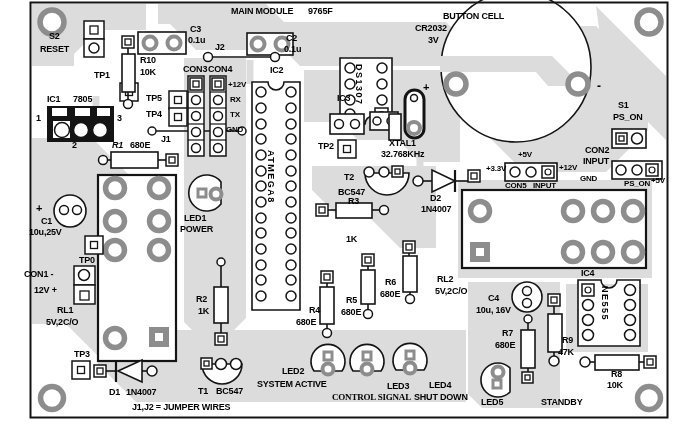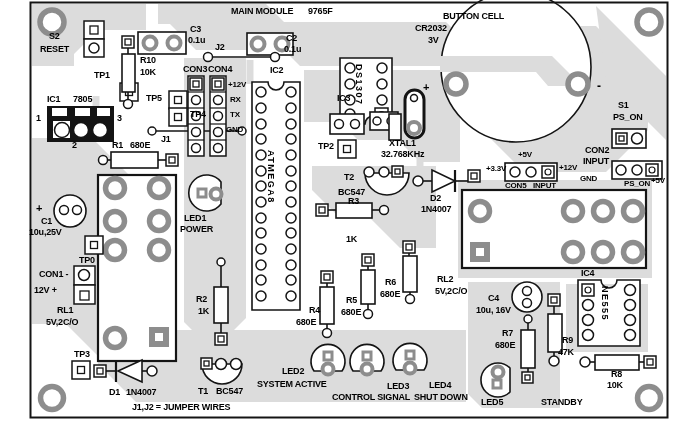--- a/index.html
+++ b/index.html
@@ -462,21 +462,21 @@
       <span class="lbl" style="left: 140px; top: 68px;">10K</span>
       <span class="lbl" style="left: 183px; top: 65px;">CON3</span>
       <span class="lbl" style="left: 208px; top: 65px;">CON4</span>
       <span class="lbl" style="left: 270px; top: 66px;">IC2</span>
       <span class="lbl" style="left: 337px; top: 47px; margin-top: 47px;">IC3</span>
       <span class="lbl" style="left: 228px; top: 81px; font-size: 8px;">+12V</span>
       <span class="lbl" style="left: 230px; top: 96px; font-size: 8px;">RX</span>
       <span class="lbl" style="left: 230px; top: 111px; font-size: 8px;">TX</span>
       <span class="lbl" style="left: 226px; top: 126px; font-size: 8px;">GND</span>
       <span class="lbl" style="left: 146px; top: 94px;">TP5</span>
-      <span class="lbl" style="left: 146px; top: 110px; margin-left: 44px;">TP4</span>
+      <span class="lbl" style="left: 146px; top: 110px;">TP4</span>
       <span class="lbl" style="left: 161px; top: 135px;">J1</span>
       <span class="lbl" style="left: 618px; top: 101px;">S1</span>
       <span class="lbl" style="left: 613px; top: 113px;">PS_ON</span>
       <span class="lbl vert" style="left: 266px; top: 150px;">ATMEGA8</span>
       <span class="lbl vert" style="left: 354px; top: 64px;">DS1307</span>
       <span class="lbl" style="left: 318px; top: 142px;">TP2</span>
       <span class="lbl" style="left: 389px; top: 139px;">XTAL1</span>
       <span class="lbl" style="left: 381px; top: 150px;">32.768KHz</span>
       <span class="lbl" style="left: 344px; top: 173px;">T2</span>
       <span class="lbl" style="left: 338px; top: 188px;">BC547</span>
@@ -492,24 +492,24 @@
       <span class="lbl" style="left: 585px; top: 146px;">CON2</span>
       <span class="lbl" style="left: 583px; top: 157px;">INPUT</span>
       <span class="lbl" style="left: 580px; top: 175px; font-size: 8px;">GND</span>
       <span class="lbl" style="left: 624px; top: 180px; font-size: 8px;">PS_ON</span>
       <span class="lbl" style="left: 651px; top: 177px; font-size: 8px;">+5V</span>
       <span class="lbl" style="left: 184px; top: 214px;">LED1</span>
       <span class="lbl" style="left: 180px; top: 225px;">POWER</span>
       <span class="lbl" style="left: 36px; top: 203px; font-size: 11px;">+</span>
       <span class="lbl" style="left: 41px; top: 217px;">C1</span>
       <span class="lbl" style="left: 29px; top: 228px;">10u,25V</span>
-      <span class="lbl" style="left: 112px; top: 141px;">R1</span>
+      <span class="lbl" style="left: 112px; top: 141px; font-style: italic;">R1</span>
       <span class="lbl" style="left: 130px; top: 141px;">680E</span>
       <span class="lbl" style="left: 79px; top: 256px;">TP0</span>
-      <span class="lbl" style="left: 31px; top: 270px; padding-left: 8px;">CON1 -</span>
+      <span class="lbl" style="left: 16px; top: 270px; padding-left: 8px;">CON1 -</span>
       <span class="lbl" style="left: 34px; top: 286px;">12V +</span>
       <span class="lbl" style="left: 57px; top: 306px;">RL1</span>
       <span class="lbl" style="left: 46px; top: 318px;">5V,2C/O</span>
       <span class="lbl" style="left: 196px; top: 295px;">R2</span>
       <span class="lbl" style="left: 198px; top: 307px;">1K</span>
       <span class="lbl" style="left: 437px; top: 275px;">RL2</span>
       <span class="lbl" style="left: 435px; top: 287px;">5V,2C/O</span>
       <span class="lbl" style="left: 581px; top: 269px;">IC4</span>
       <span class="lbl vert" style="left: 600px; top: 286px;">NE555</span>
       <span class="lbl" style="left: 488px; top: 294px;">C4</span>
@@ -522,21 +522,21 @@
       <span class="lbl" style="left: 607px; top: 381px;">10K</span>
       <span class="lbl" style="left: 301px; top: 306px; padding-left: 8px;">R4</span>
       <span class="lbl" style="left: 296px; top: 318px;">680E</span>
       <span class="lbl" style="left: 346px; top: 296px;">R5</span>
       <span class="lbl" style="left: 341px; top: 308px;">680E</span>
       <span class="lbl" style="left: 385px; top: 278px;">R6</span>
       <span class="lbl" style="left: 380px; top: 290px;">680E</span>
       <span class="lbl" style="left: 282px; top: 367px;">LED2</span>
       <span class="lbl" style="left: 257px; top: 380px;">SYSTEM ACTIVE</span>
       <span class="lbl" style="left: 351px; top: 382px; padding-left: 36px;">LED3</span>
-      <span class="lbl" style="left: 332px; top: 393px;">CONTROL SIGNAL</span>
+      <span class="lbl" style="left: 332px; top: 393px; font-family: Liberation Serif, serif;">CONTROL SIGNAL</span>
       <span class="lbl" style="left: 429px; top: 381px;">LED4</span>
       <span class="lbl" style="left: 414px; top: 393px;">SHUT DOWN</span>
       <span class="lbl" style="left: 481px; top: 398px; text-align: center;">LED5</span>
       <span class="lbl" style="left: 513px; top: 398px; margin-left: 28px;">STANDBY</span>
       <span class="lbl" style="left: 74px; top: 350px;">TP3</span>
       <span class="lbl" style="left: 109px; top: 388px;">D1</span>
       <span class="lbl" style="left: 126px; top: 388px;">1N4007</span>
       <span class="lbl" style="left: 198px; top: 387px;">T1</span>
       <span class="lbl" style="left: 216px; top: 387px;">BC547</span>
       <span class="lbl" style="left: 132px; top: 403px;">J1,J2 = JUMPER WIRES</span>

